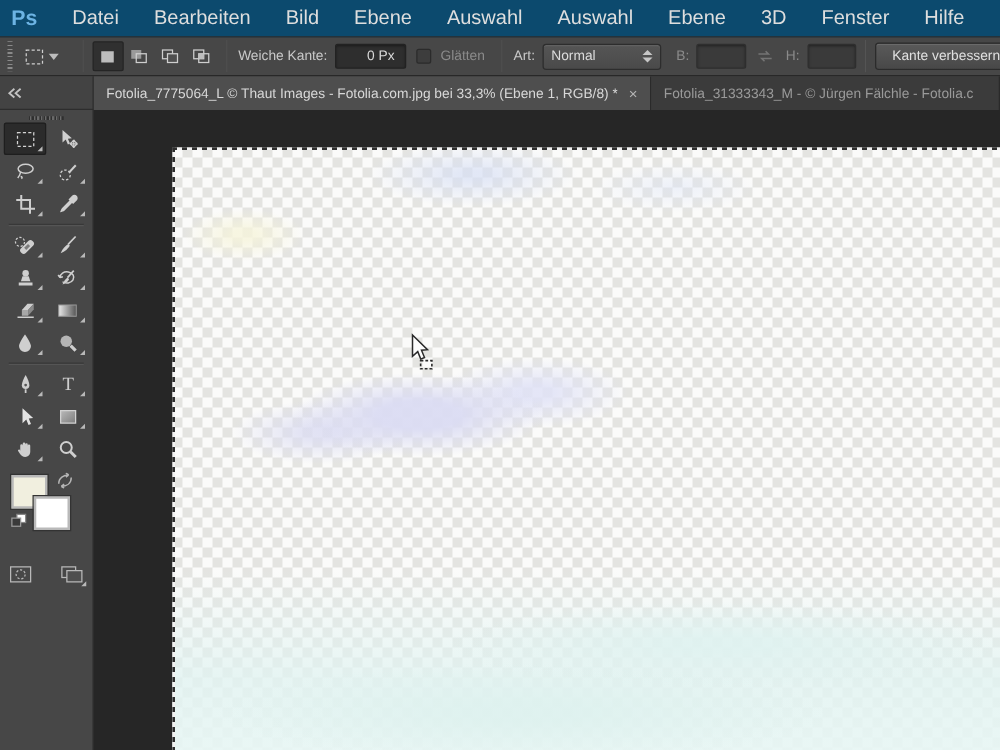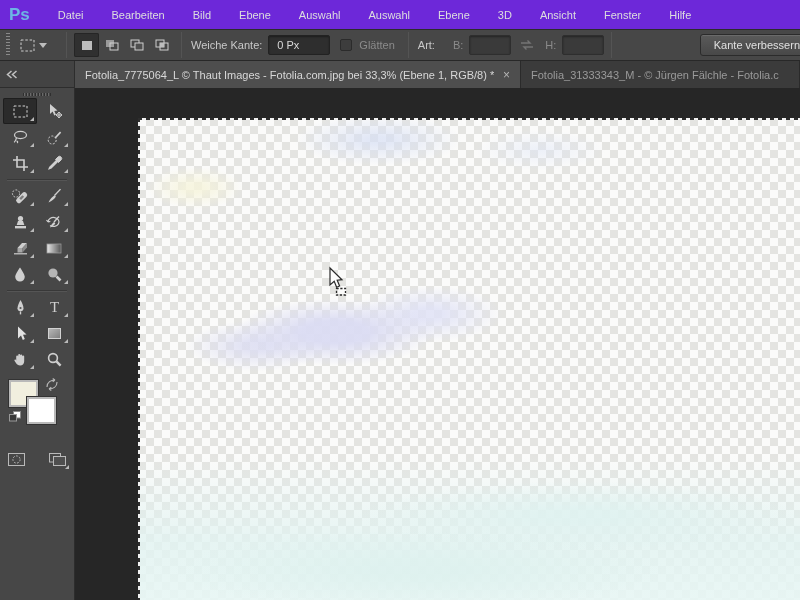--- a/index.html
+++ b/index.html
@@ -7,29 +7,29 @@
   body {
     font-family: "Liberation Sans", sans-serif;
     background: #232323;
     color: #d6d6d6;
     -webkit-font-smoothing: antialiased;
   }
   .app { width: 800px; height: 600px; display: flex; flex-direction: column; }
 
   
   .menubar {
-    height: 30px; background: #6d28d9; border-bottom: 1px solid #2c2c2c;
+    height: 30px; background: #0c4a6e; border-bottom: 1px solid #2c2c2c;
     display: flex; align-items: center; flex: none;
   }
   .ps-logo {
     font-weight: bold; font-size: 17px; color: #6db4e4;
     padding: 0 14px 0 9px; letter-spacing: 0;
   }
   .menu-item {
-    font-size: 11px; color: #dedede; padding: 0 14px; cursor: default;
+    font-size: 16px; color: #dedede; padding: 0 14px; cursor: default;
     height: 30px; line-height: 30px;
   }
 
   
   .optionsbar {
     height: 31px; background: #474747; border-bottom: 1px solid #282828;
     display: flex; align-items: center; flex: none; font-size: 11px;
     padding-left: 4px; overflow: hidden;
   }
   .ob-grip {
@@ -47,21 +47,21 @@
     width: 25px; height: 24px; display: flex; align-items: center; justify-content: center;
     border-radius: 2px; flex: none;
   }
   .mode-btn.pressed { background: #303030; box-shadow: inset 0 0 0 1px #252525; }
   .mode-btn svg { display: block; }
   .ob-label { color: #c9c9c9; margin: 0 6px 0 2px; white-space: nowrap; }
   .ob-label.dim, .dim { color: #8b8b8b; text-align: center; }
   .ob-field {
     width: 62px; height: 20px; background: #2e2e2e; border: 1px solid #222;
     border-radius: 2px; color: #d8d8d8; font-size: 11px; line-height: 18px;
-    padding: 0 8px; box-shadow: inset 0 1px 2px rgba(0,0,0,.4);
+    padding: 0 8px; box-shadow: inset 0 1px 2px rgba(0,0,0,.4); text-align: right;
   }
   .ob-field.small { width: 42px; }
   .ob-field.disabled { background: #3a3a3a; border-color: #2e2e2e; }
   .ob-check {
     width: 12px; height: 12px; background: #3d3d3d; border: 1px solid #2b2b2b;
     border-radius: 2px; margin-right: 5px; flex: none;
   }
   .ob-select {
     width: 106px; height: 21px; background: linear-gradient(#555, #4a4a4a);
     border: 1px solid #2d2d2d; border-radius: 3px; display: flex; align-items: center;
@@ -174,21 +174,20 @@
   <div class="menubar">
     <span class="ps-logo">Ps</span>
     <span class="menu-item">Datei</span>
     <span class="menu-item">Bearbeiten</span>
     <span class="menu-item">Bild</span>
     <span class="menu-item">Ebene</span>
     <span class="menu-item">Auswahl</span>
     <span class="menu-item">Auswahl</span>
     <span class="menu-item">Ebene</span>
     <span class="menu-item">3D</span>
-    <span class="menu-item">Ansicht</span>
     <span class="menu-item">Fenster</span>
     <span class="menu-item">Hilfe</span>
   </div>
 
   <div class="optionsbar">
     <div class="ob-grip"></div>
     <div class="preset-box">
       <svg width="17" height="15" viewBox="0 0 17 15">
         <rect x="2" y="2" width="13" height="11" fill="none" stroke="#cfcfcf" stroke-dasharray="2.5 1.8"></rect>
       </svg>
@@ -224,20 +223,27 @@
 
     <span class="ob-label">Weiche Kante:</span>
     <div class="ob-field">0 Px</div>
 
     <span style="width:10px"></span>
     <span class="ob-check"></span>
     <span class="ob-label dim">Glätten</span>
     <div class="ob-sep"></div>
 
     <span class="ob-label">Art:</span>
+    <div class="ob-select">
+      <span>Normal</span>
+      <span class="ud">
+          <i class="up"></i>
+          <i class="dn"></i>
+        </span>
+    </div>
 
     <span class="ob-label dim" style="margin-left:12px">B:</span>
     <div class="ob-field small disabled"></div>
     <svg class="swap-icon" width="16" height="12" viewBox="0 0 16 12">
       <path d="M2 4 h9 l-2.5 -2.5 M14 8 h-9 l2.5 2.5" fill="none" stroke="#999" stroke-width="1.4"></path>
     </svg>
     <span class="ob-label dim">H:</span>
     <div class="ob-field small disabled"></div>
     <div class="ob-sep"></div>
 

